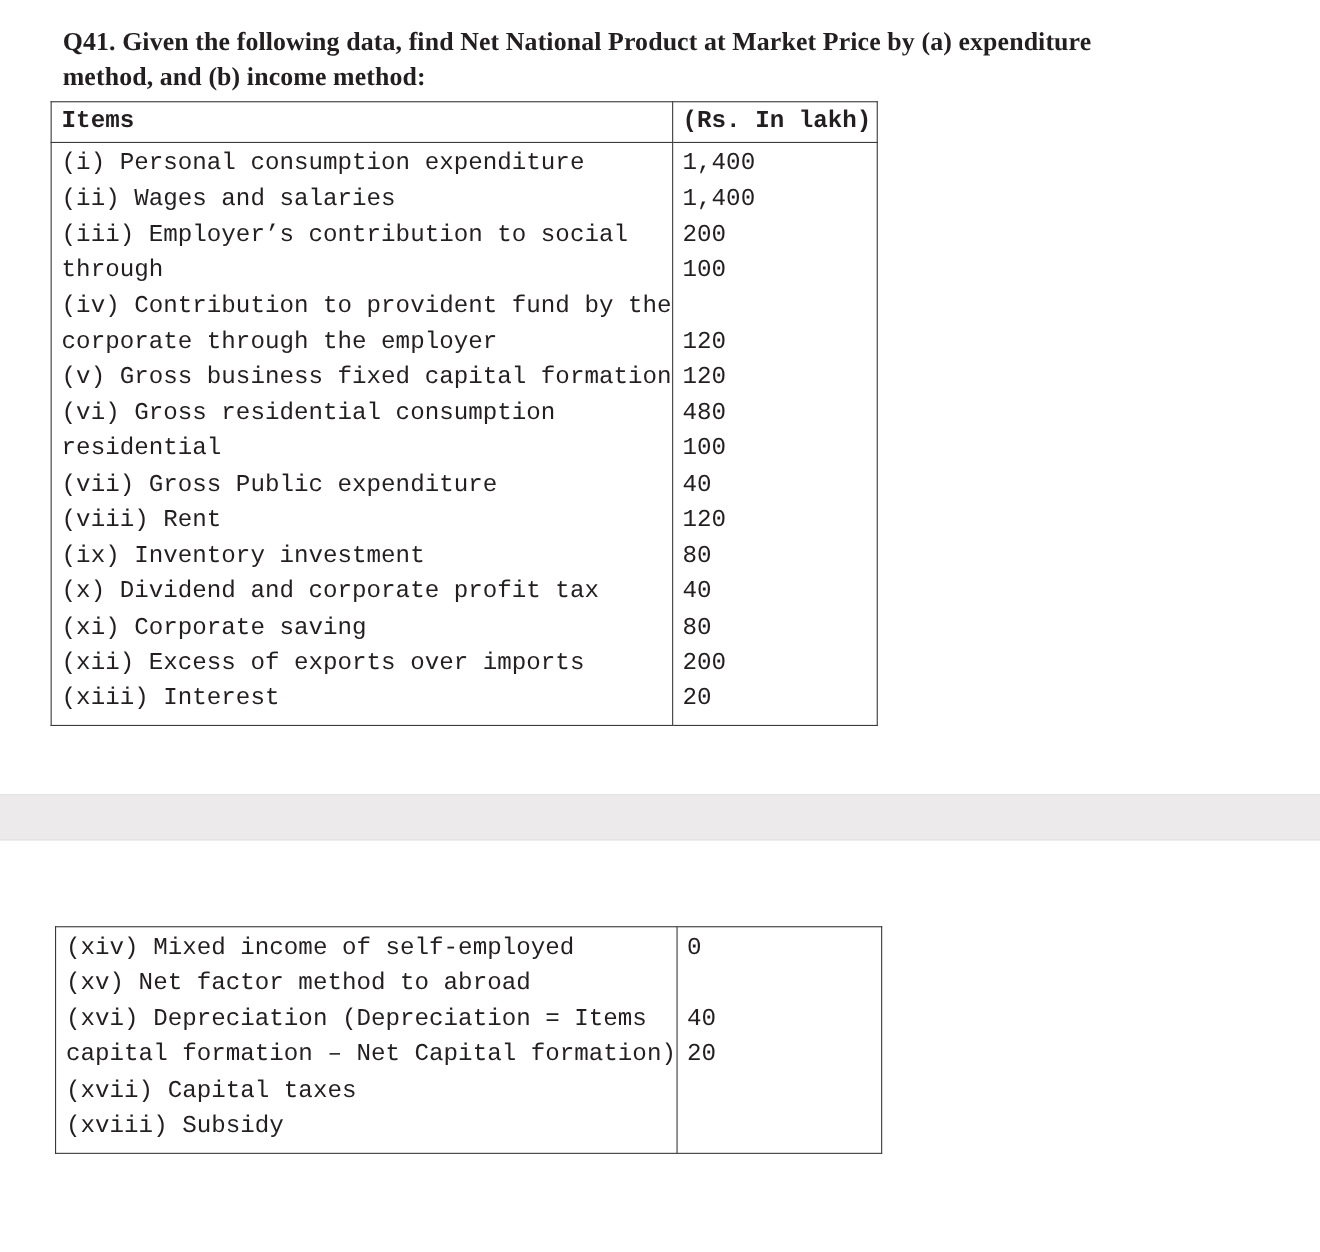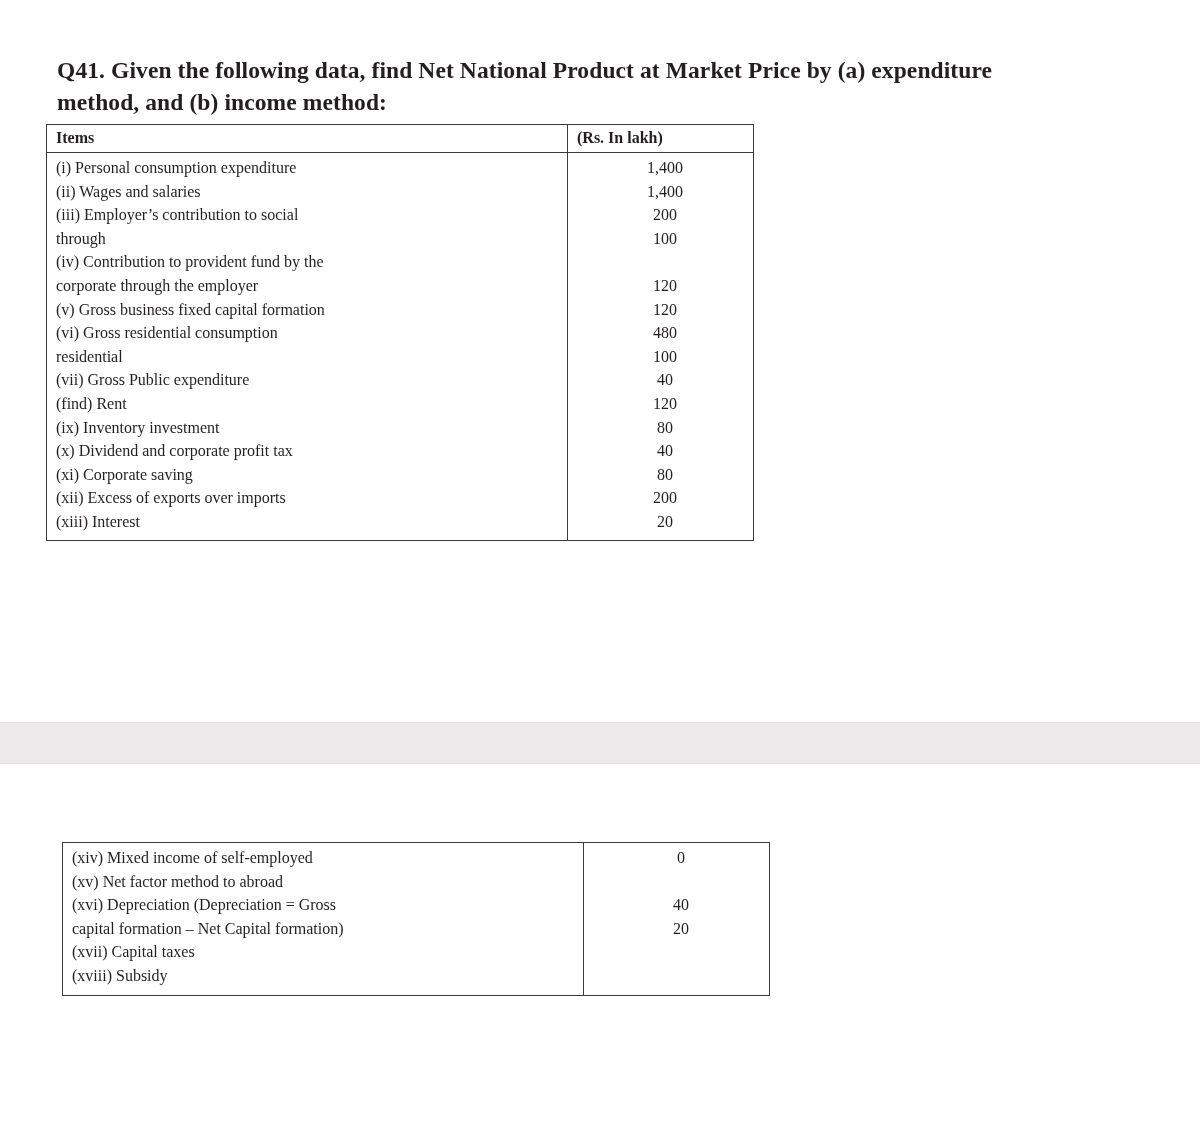--- a/index.html
+++ b/index.html
@@ -27,76 +27,74 @@
     top: 0;
     width: 1200px;
     padding-top: 22px;
   }
   .question-heading {
     font-size: 23.5px;
     font-weight: bold;
     line-height: 1.37;
     padding: 0 14px 0 57px;
     letter-spacing: 0.1px;
-    margin-top: 32px;
   }
   .question-heading .line2 {
     display: block;
   }
   table.data-table {
     border-collapse: collapse;
     table-layout: fixed;
     margin-left: 46px;
     margin-top: 6px;
     border: 1.6px solid #3a3a3a;
   }
   table.data-table td {
     border: 1.3px solid #3a3a3a;
     vertical-align: top;
-    font-size: 16px;
+    font-size: 22px;
     line-height: 1.475;
     padding: 1px 0 2px 9px;
-    font-family: Liberation Serif, serif;
+    font-family: Liberation Mono, monospace;
   }
   .col-items { width: 521px; }
   .col-value { width: 186px; }
   .hdr td {
     font-weight: bold;
     font-size: 22px;
     padding-top: 3px;
     padding-bottom: 3px;
   }
   .rows-cell {
     padding-top: 3px !important;
     padding-bottom: 7px !important;
   }
   .rows-cell div {
     white-space: nowrap;
   }
   .value-cell {
     padding-top: 3px !important;
     padding-bottom: 7px !important;
-    text-align: center;
   }
   .value-cell div {
     white-space: nowrap;
   }
   .spacer-band {
     position: absolute;
     left: 0;
     top: 722px;
     width: 1200px;
     height: 40px;
     background: #eceaea;
     border-top: 1px solid #e2e0e0;
     border-bottom: 1px solid #e2e0e0;
   }
   .block-bottom {
     position: absolute;
-    left: 16px;
+    left: 4px;
     top: 842px;
     width: 964px;
   }
   table.data-table.second {
     margin-top: 0;
   }
   .blank-line {
     visibility: hidden;
   }
 </style>
@@ -127,21 +125,21 @@
             <div>(i) Personal consumption expenditure</div>
             <div>(ii) Wages and salaries</div>
             <div>(iii) Employer’s contribution to social</div>
             <div>through</div>
             <div>(iv) Contribution to provident fund by the</div>
             <div>corporate through the employer</div>
             <div>(v) Gross business fixed capital formation</div>
             <div>(vi) Gross residential consumption</div>
             <div>residential</div>
             <div>(vii) Gross Public expenditure</div>
-            <div>(find) Rent</div>
+            <div>(viii) Rent</div>
             <div>(ix) Inventory investment</div>
             <div>(x) Dividend and corporate profit tax</div>
             <div>(xi) Corporate saving</div>
             <div>(xii) Excess of exports over imports</div>
             <div>(xiii) Interest</div>
           </td>
           <td class="value-cell">
             <div>1,400</div>
             <div>1,400</div>
             <div>200</div>
@@ -170,21 +168,21 @@
     <table class="data-table second">
       <colgroup>
         <col class="col-items">
         <col class="col-value">
       </colgroup>
       <tbody>
         <tr>
           <td class="rows-cell">
             <div>(xiv) Mixed income of self-employed</div>
             <div>(xv) Net factor method to abroad</div>
-            <div>(xvi) Depreciation (Depreciation = Gross</div>
+            <div>(xvi) Depreciation (Depreciation = Items</div>
             <div>capital formation – Net Capital formation)</div>
             <div>(xvii) Capital taxes</div>
             <div>(xviii) Subsidy</div>
           </td>
           <td class="value-cell">
             <div>0</div>
             <div class="blank-line">&nbsp;</div>
             <div>40</div>
             <div>20</div>
             <div class="blank-line">&nbsp;</div>

